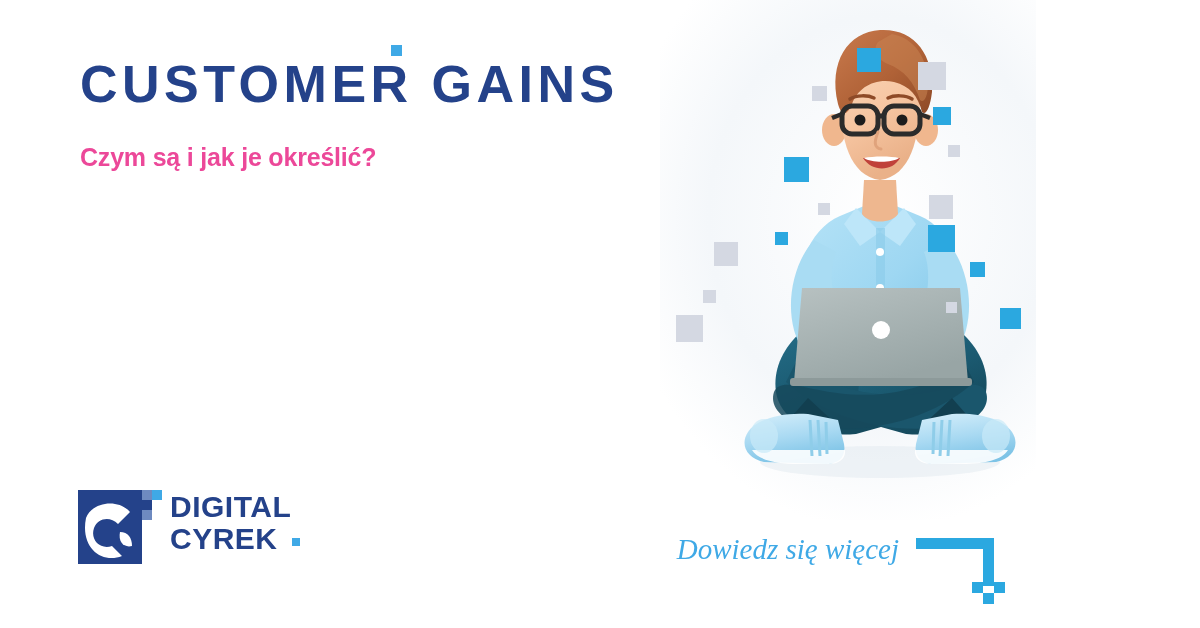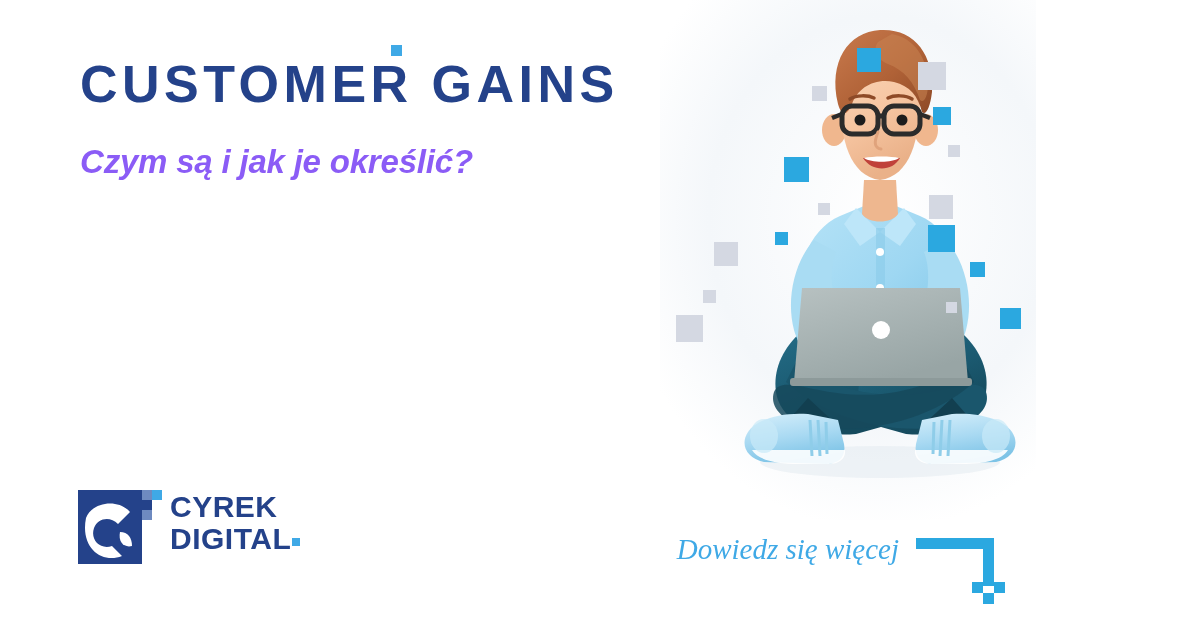--- a/index.html
+++ b/index.html
@@ -32,27 +32,26 @@
     position:relative;
   }
   .headline .accent-dot {
     position:absolute;
     width:11px; height:11px;
     background:#3fa9e6;
     left:311px; top:-13px;
   }
   .subheadline {
     position:absolute; left:80px; top:142px;
-    font-size:33px;
+    font-size:25px;
     font-weight:bold;
-    color:#8b5cf6;
+    color:#ec4899;
     letter-spacing:-0.2px;
     line-height:1.2;
     white-space:nowrap;
-    font-style:italic;
   }
 
   
   .logo { position:absolute; left:78px; top:482px; display:flex; align-items:center; }
   .logo-mark { position:relative; width:78px; height:82px; }
   .logo-mark .sq-main {
     position:absolute; left:0; top:8px;
     width:64px; height:74px;
     background:#24428a;
   }
@@ -266,22 +265,22 @@
       <div class="sq-b2"></div>
       <div class="sq-b3"></div>
       <div class="sq-cy"></div>
       <svg width="64" height="74" viewBox="0 0 64 74" xmlns="http://www.w3.org/2000/svg">
         <path d="M8 28 C14 12 40 8 52 22 L40 34 C32 26 20 28 16 38 C12 50 22 60 34 56 L44 66
                  C24 74 2 58 8 28 Z" fill="#ffffff"></path>
         <path d="M42 42 C50 42 54 48 54 56 C46 58 40 52 42 42 Z" fill="#ffffff"></path>
       </svg>
     </div>
     <div class="logo-text">
+      <div>DIGITAL</div>
       <div>CYREK</div>
-      <div>DIGITAL</div>
       <span class="lt-dot"></span>
     </div>
   </div>
 
   <div class="cta">Dowiedz się więcej</div>
   <svg class="bracket" viewBox="0 0 120 90" xmlns="http://www.w3.org/2000/svg">
     <rect x="0" y="22" width="78" height="11" fill="#2ba8e0"></rect>
     <rect x="67" y="22" width="11" height="48" fill="#2ba8e0"></rect>
     <rect x="56" y="66" width="11" height="11" fill="#2ba8e0"></rect>
     <rect x="78" y="66" width="11" height="11" fill="#2ba8e0"></rect>

